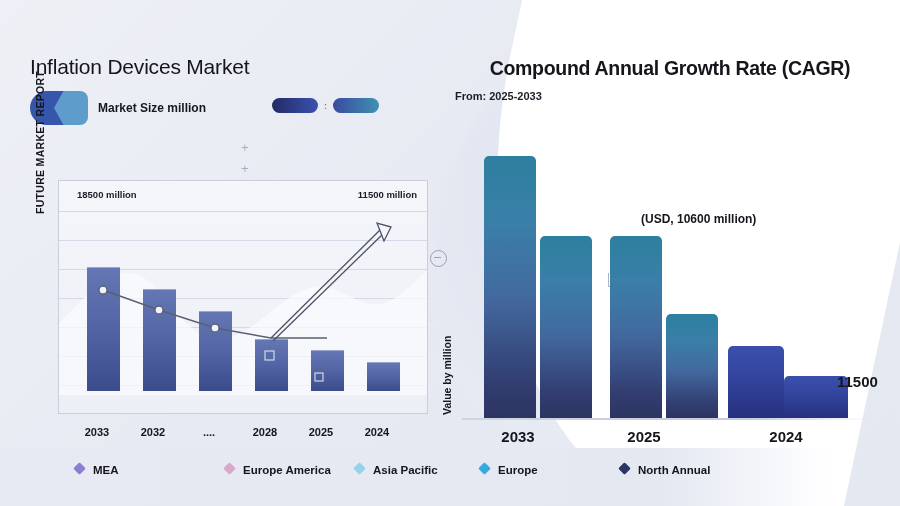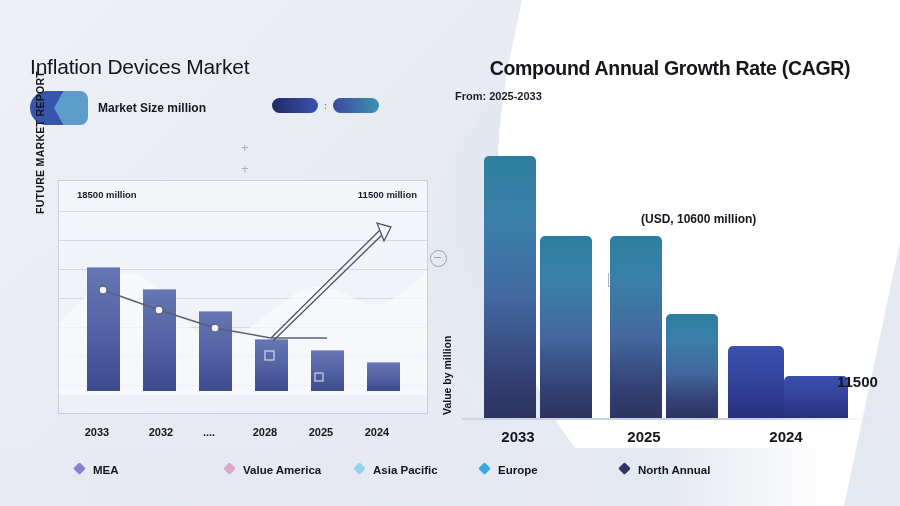--- a/index.html
+++ b/index.html
@@ -281,21 +281,21 @@
         <path d="M212,157 L322,48" fill="none" stroke="#4b5266" stroke-width="1.3"></path>
         <path d="M214,160 L325,52" fill="none" stroke="#4b5266" stroke-width="1.3"></path>
         <path d="M318,42 L332,46 L325,60 Z" fill="#f6f7fb" stroke="#4b5266" stroke-width="1.3"></path>
       </g>
       <rect x="206" y="170" width="9" height="9" fill="none" stroke="#d3d7e3" stroke-width="1.2"></rect>
       <rect x="256" y="192" width="8" height="8" fill="none" stroke="#d3d7e3" stroke-width="1.2"></rect>
     </svg>
   </div>
 
   <div class="lc-xlabel" style="left:72px;  top:426px; width:50px;">2033</div>
-  <div class="lc-xlabel" style="left:136px; top:426px; width:50px;">2032</div>
+  <div class="lc-xlabel" style="left:128px; top:426px; width:50px;">2032</div>
   <div class="lc-xlabel" style="left:184px; top:426px; width:50px;">....</div>
   <div class="lc-xlabel" style="left:240px; top:426px; width:50px;">2028</div>
   <div class="lc-xlabel" style="left:296px; top:426px; width:50px;">2025</div>
   <div class="lc-xlabel" style="left:352px; top:426px; width:50px;">2024</div>
 
   <div class="rc-title">Compound Annual Growth Rate (CAGR)</div>
   <div class="rc-sub">From: 2025-2033</div>
   <div class="rc-cagr-sub">(USD, 10600 million)</div>
   <div class="rc-bracket"></div>
 
@@ -314,21 +314,21 @@
   <div class="rc-xlabel" style="left:604px; width:80px;">2025</div>
   <div class="rc-xlabel" style="left:746px; width:80px;">2024</div>
 
   <div class="legend">
     <div class="legend-item" style="width:150px;">
       <span class="legend-diamond" style="background:#8b7fd1;"></span>
       <span class="legend-label">MEA</span>
     </div>
     <div class="legend-item" style="width:130px;">
       <span class="legend-diamond" style="background:#dba8cd;"></span>
-      <span class="legend-label">Value America</span>
+      <span class="legend-label">Europe America</span>
     </div>
     <div class="legend-item" style="width:125px;">
       <span class="legend-diamond" style="background:#93d3ea;"></span>
       <span class="legend-label">Asia Pacific</span>
     </div>
     <div class="legend-item" style="width:140px;">
       <span class="legend-diamond" style="background:#3aa8e0;"></span>
       <span class="legend-label">Europe</span>
     </div>
     <div class="legend-item">

